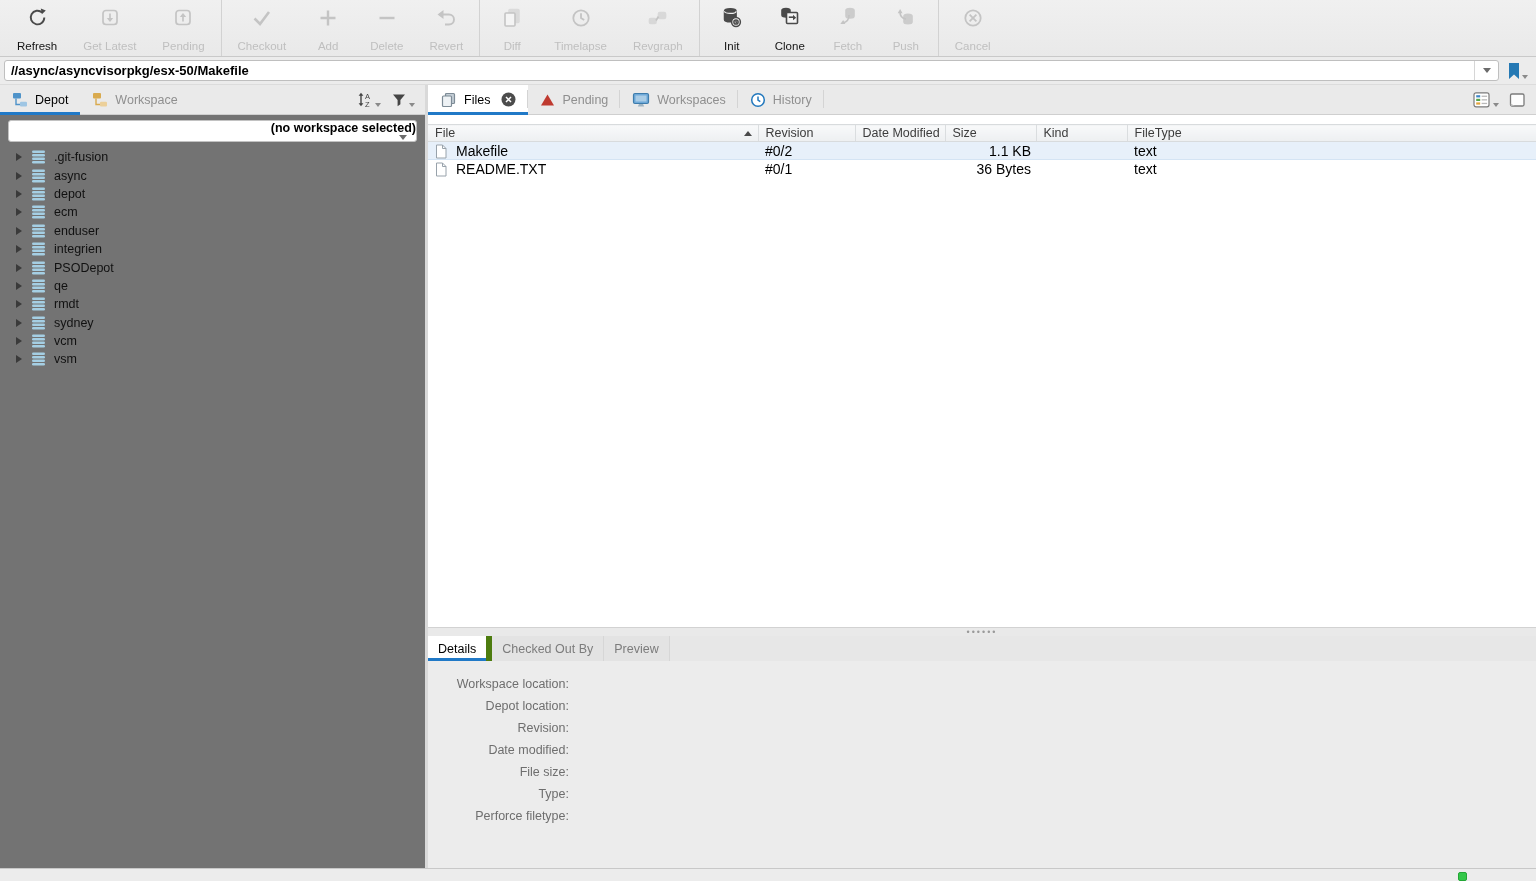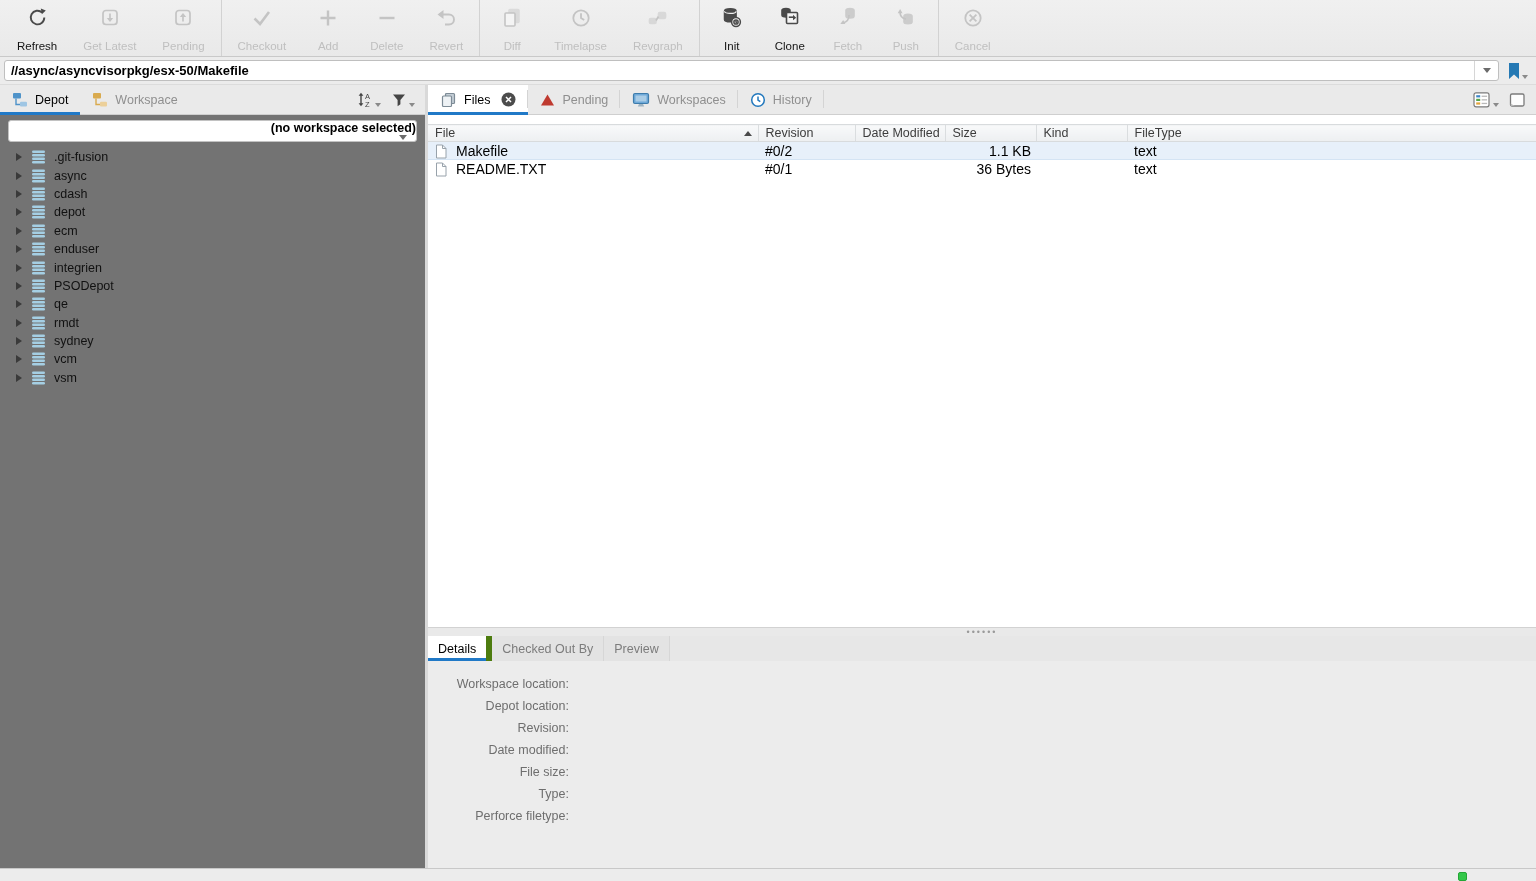--- a/index.html
+++ b/index.html
@@ -354,32 +354,20 @@
             <span class="twisty"></span>
             <span class="depot-icon">
               <svg width="15" height="14" viewBox="0 0 15 14">
                 <rect x="1" y="0.5" width="13" height="2.6" rx="1.3" fill="#a5cfe4"></rect>
                 <rect x="1" y="4" width="13" height="2.6" rx="1.3" fill="#a5cfe4"></rect>
                 <rect x="1" y="7.5" width="13" height="2.6" rx="1.3" fill="#a5cfe4"></rect>
                 <rect x="1" y="11" width="13" height="2.6" rx="1.3" fill="#a5cfe4"></rect>
               </svg>
             </span>
             <span class="tree-label">async</span>
-          </div>
-        <div class="tree-row">
-            <span class="twisty"></span>
-            <span class="depot-icon">
-              <svg width="15" height="14" viewBox="0 0 15 14">
-                <rect x="1" y="0.5" width="13" height="2.6" rx="1.3" fill="#a5cfe4"></rect>
-                <rect x="1" y="4" width="13" height="2.6" rx="1.3" fill="#a5cfe4"></rect>
-                <rect x="1" y="7.5" width="13" height="2.6" rx="1.3" fill="#a5cfe4"></rect>
-                <rect x="1" y="11" width="13" height="2.6" rx="1.3" fill="#a5cfe4"></rect>
-              </svg>
-            </span>
-            <span class="tree-label">cdash</span>
           </div>
         <div class="tree-row">
             <span class="twisty"></span>
             <span class="depot-icon">
               <svg width="15" height="14" viewBox="0 0 15 14">
                 <rect x="1" y="0.5" width="13" height="2.6" rx="1.3" fill="#a5cfe4"></rect>
                 <rect x="1" y="4" width="13" height="2.6" rx="1.3" fill="#a5cfe4"></rect>
                 <rect x="1" y="7.5" width="13" height="2.6" rx="1.3" fill="#a5cfe4"></rect>
                 <rect x="1" y="11" width="13" height="2.6" rx="1.3" fill="#a5cfe4"></rect>
               </svg>

